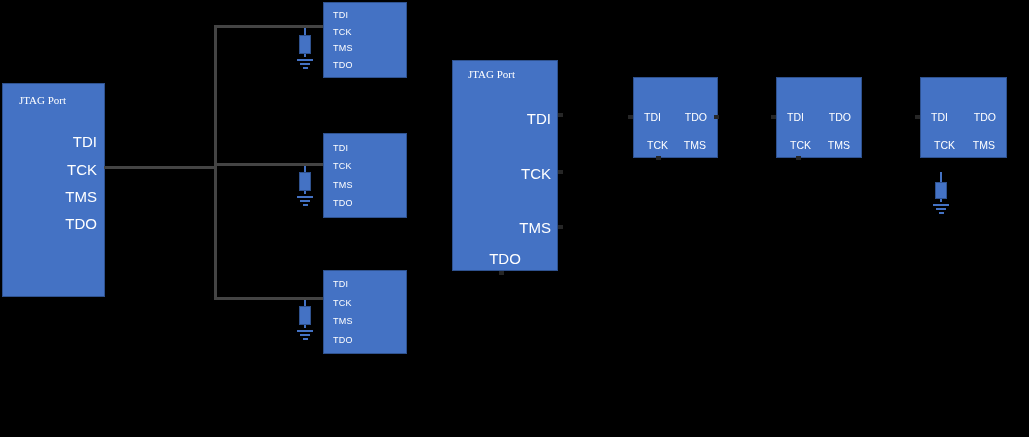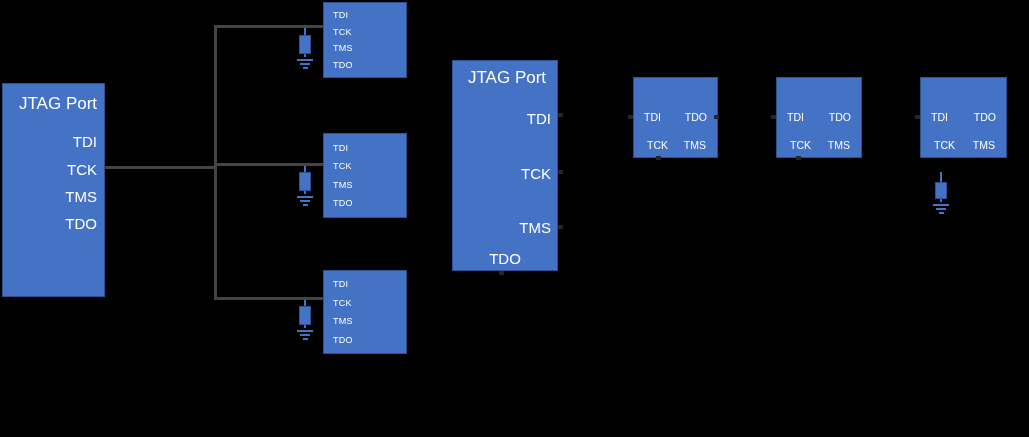--- a/index.html
+++ b/index.html
@@ -11,21 +11,21 @@
   #stage {
     position:relative; width:1029px; height:437px;
     background:var(--background); overflow:hidden;
     font-family:"Liberation Sans", sans-serif; color:var(--text);
   }
   .box {
     position:absolute; background:var(--box_fill);
     border:1px solid var(--box_border);
   }
   
-  .port-title { position:absolute; font-size:17px; white-space:nowrap; }
+  .port-title { position:absolute; font-size:11px; white-space:nowrap;font-family:Liberation Serif, serif; }
   .port-pin { position:absolute; font-size:15px; white-space:nowrap; }
   
   .star-dev { left:323px; width:84px; display:flex; flex-direction:column;
               justify-content:space-evenly; padding-left:9px; }
   .star-dev .pin-sm { font-size:9px; line-height:10px; letter-spacing:0.3px; }
   
   .chain-dev { top:77px; height:81px; }
   .chain-dev .cpin { position:absolute; font-size:10.5px; white-space:nowrap; }
   .cpin.tdi { left:10px; top:33px; }
   .cpin.tdo { right:10px; top:33px; }

